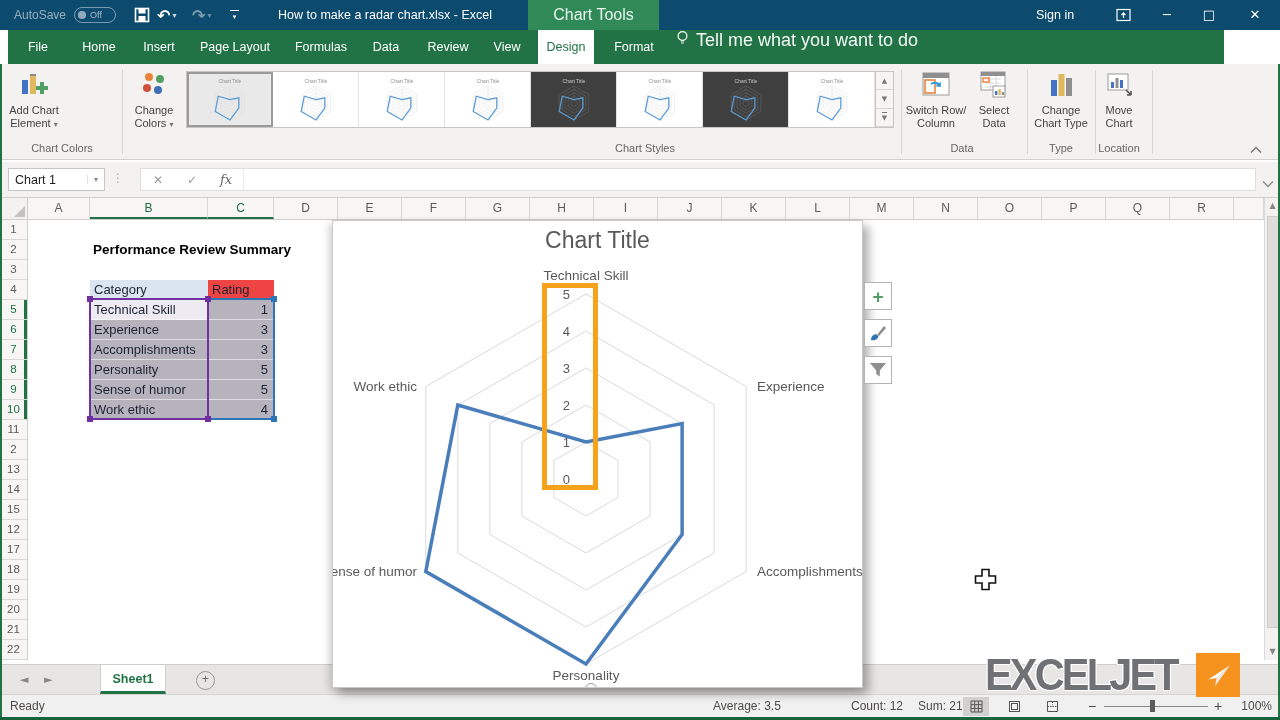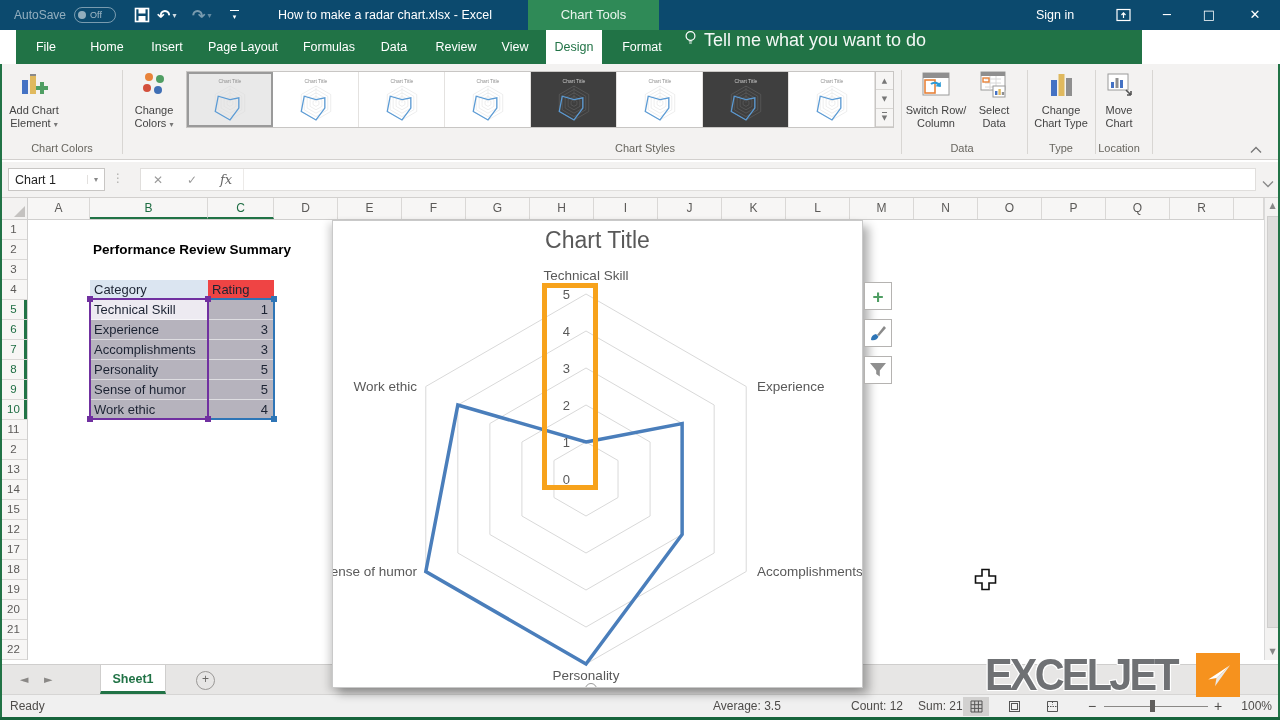--- a/index.html
+++ b/index.html
@@ -2,23 +2,23 @@
 <html><head>
 <meta charset="utf-8">
 <style>
   html,body{margin:0;padding:0;width:1280px;height:720px;overflow:hidden;
     font-family:"Liberation Sans",sans-serif;-webkit-font-smoothing:antialiased;}
   #app{position:relative;width:1280px;height:720px;background:#fff;overflow:hidden;}
   .abs{position:absolute;}
   .nosel{user-select:none;}
   
   #titlebar{position:absolute;left:0;top:0;width:1280px;height:30px;background:#0c4a6e;color:#fff;}
-  #tabsrow{position:absolute;left:16px;top:30px;width:1126px;height:34px;background:#217346;}
+  #tabsrow{position:absolute;left:8px;top:30px;width:1216px;height:34px;background:#217346;}
   #charttools{position:absolute;left:528px;top:0;width:131px;height:30px;background:#2f8a57;
-    color:#eaf5ee;font-size:13px;text-align:center;line-height:30px;}
+    color:#eaf5ee;font-size:16px;text-align:center;line-height:30px;}
   .qat{position:absolute;top:0;height:30px;display:flex;align-items:center;color:#fff;}
   .autosave-label{font-size:12px;color:rgba(255,255,255,.55);}
   .autosave-pill{margin-left:8px;width:40px;height:14px;border:1px solid rgba(255,255,255,.45);
     border-radius:8px;display:flex;align-items:center;font-size:9px;color:rgba(255,255,255,.6);}
   .autosave-dot{width:8px;height:8px;border-radius:50%;background:rgba(255,255,255,.55);margin:0 4px 0 3px;}
   .titletext{position:absolute;left:240px;top:0;width:290px;height:30px;line-height:30px;
     text-align:center;font-size:12.5px;color:#fff;white-space:nowrap;}
   .winbtn{position:absolute;top:0;width:34px;height:30px;text-align:center;line-height:30px;
     color:#fff;font-size:13px;font-family:"DejaVu Sans",sans-serif;}
   #signin{position:absolute;left:1036px;top:0;height:30px;line-height:30px;font-size:12.5px;color:#fff;}

